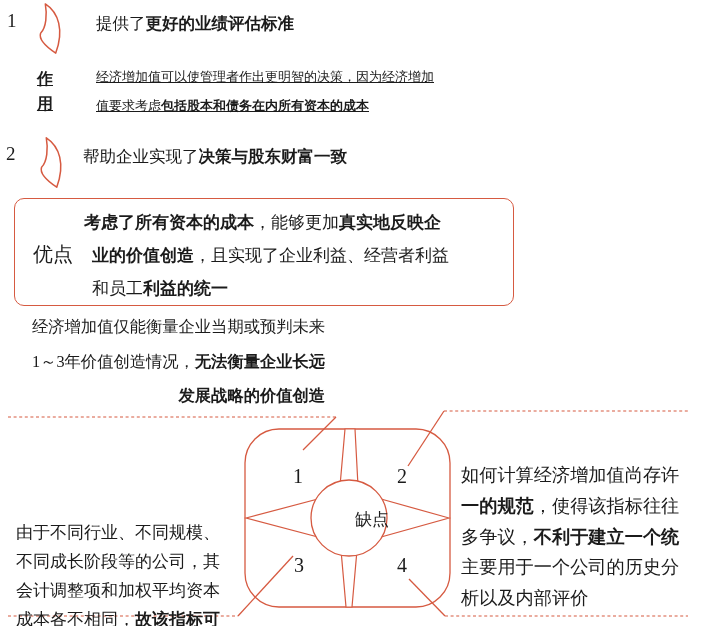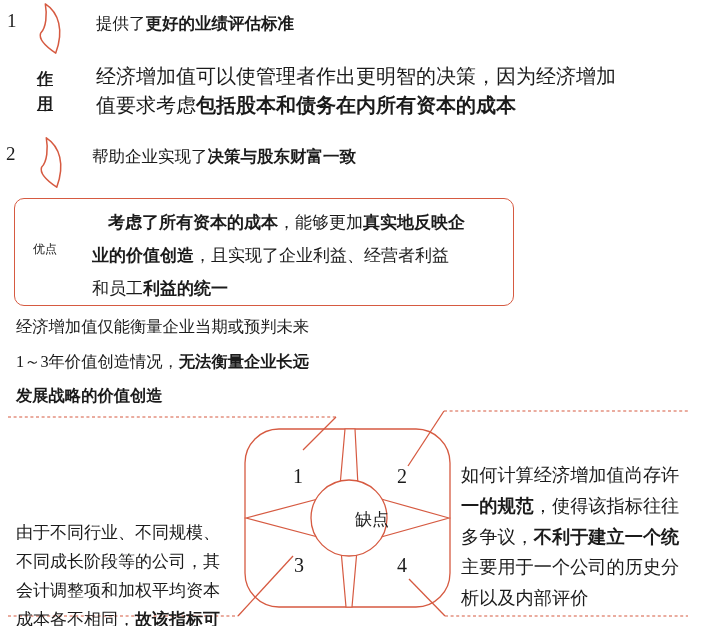--- a/index.html
+++ b/index.html
@@ -16,26 +16,26 @@
   .linework{position:absolute;left:0;top:0;width:712px;height:626px;}
   .ln{stroke:#d65a41;stroke-width:1.3;fill:none;}
   .dash{stroke-dasharray:3 2.6;stroke-width:1.2;}
   .wedge{fill:#ffffff;stroke:#d65a41;stroke-width:1.2;}
   .hub{fill:#ffffff;stroke:#d65a41;stroke-width:1.3;}
   .bracket path{fill:none;stroke:#d65a41;stroke-width:1.6;stroke-linejoin:round;}
   .num{font-size:19px;}
   .qnum{font-size:20px;width:18px;text-align:center;}
   .title{font-size:16.5px;white-space:nowrap;}
   .role-label{width:19px;font-weight:700;font-size:16px;line-height:25px;word-break:break-all;text-decoration:underline;}
-  .desc{font-size:20px;line-height:29px;white-space:nowrap;}
+  .desc{font-size:13px;line-height:29px;white-space:nowrap;text-decoration:underline;}
   .adv-box{
     left:14px;top:198px;width:500px;height:108px;
     border:1.3px solid #d65a41;border-radius:10px;box-sizing:border-box;
   }
-  .adv-label{left:33px;top:241px;font-size:12px;}
+  .adv-label{left:33px;top:241px;font-size:20px;}
   .adv-line{font-size:17px;white-space:nowrap;}
   .blk{white-space:nowrap;}
   .mid{font-size:16.3px;line-height:34.5px;}
   .bl{font-size:17px;line-height:29px;}
   .br{font-size:18.2px;line-height:30.8px;font-family:Liberation Serif, serif;}
   .center-label{left:309px;top:508px;width:80px;text-align:right;font-size:17px;}
 </style>
 </head>
 <body>
 
@@ -69,29 +69,29 @@
   <div class="abs title" style="left:96px;top:13px;"><span>提供了</span><span class="b">更好的业绩评估标准</span></div>
 
   <div class="abs role-label" style="left:37px;top:66px;">作用</div>
   <div class="abs desc" style="left:96px;top:62px;">经济增加值可以使管理者作出更明智的决策，因为经济增加</div>
   <div class="abs desc" style="left:96px;top:91px;"><span>值要求考虑</span><span class="b">包括股本和债务在内所有资本的成本</span></div>
 
   <div class="abs num" style="left:6px;top:143px;">2</div>
   <svg class="abs bracket" style="left:33px;top:131px;" width="38" height="63" viewBox="0 0 40 56">
     <path d="M14,2 C28,11 34,30 25,54 C13,46 7,39 9,33 C15,27 16,13 14,2 Z"></path>
   </svg>
-  <div class="abs title" style="left:92px;top:146px;"><span>帮助企业实现了</span><span class="b">决策与股东财富一致</span></div>
+  <div class="abs title" style="left:83px;top:146px;"><span>帮助企业实现了</span><span class="b">决策与股东财富一致</span></div>
 
   <div class="abs adv-box"></div>
   <div class="abs adv-label">优点</div>
-  <div class="abs adv-line" style="left:108px;top:211px;text-align:center;"><span class="b">考虑了所有资本的成本</span><span>，能够更加</span><span class="b">真实地反映企</span></div>
+  <div class="abs adv-line" style="left:84px;top:211px;text-align:center;"><span class="b">考虑了所有资本的成本</span><span>，能够更加</span><span class="b">真实地反映企</span></div>
   <div class="abs adv-line" style="left:92px;top:244px;"><span class="b">业的价值创造</span><span>，且实现了企业利益、经营者利益</span></div>
   <div class="abs adv-line" style="left:92px;top:277px;"><span>和员工</span><span class="b">利益的统一</span></div>
 
-  <div class="abs blk mid" style="left:16px;top:310px;">
+  <div class="abs blk mid" style="left:32px;top:310px;text-align:right;">
     <div>经济增加值仅能衡量企业当期或预判未来</div>
     <div><span>1～3年价值创造情况，</span><span class="b">无法衡量企业长远</span></div>
     <div class="b">发展战略的价值创造</div>
   </div>
 
 
   <div class="abs blk bl" style="left:16px;top:472px;margin-top:46px;">
     <div>由于不同行业、不同规模、</div>
     <div>不同成长阶段等的公司，其</div>
     <div>会计调整项和加权平均资本</div>

